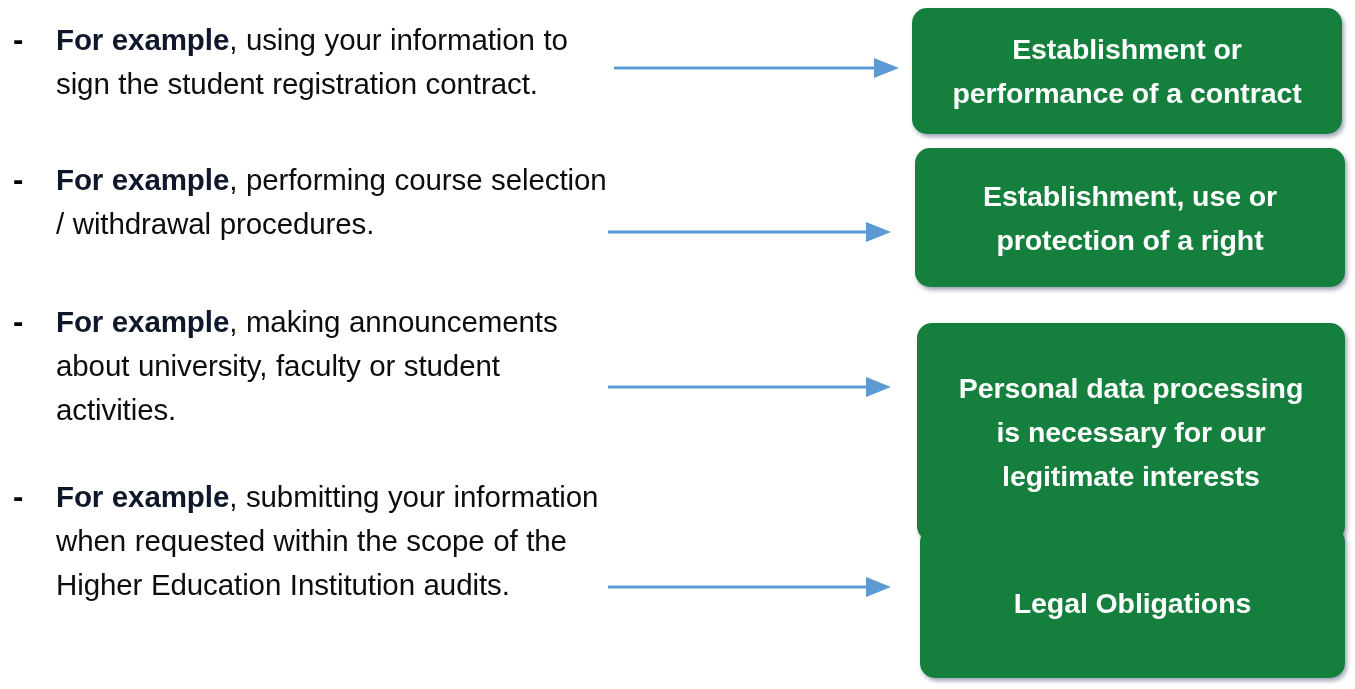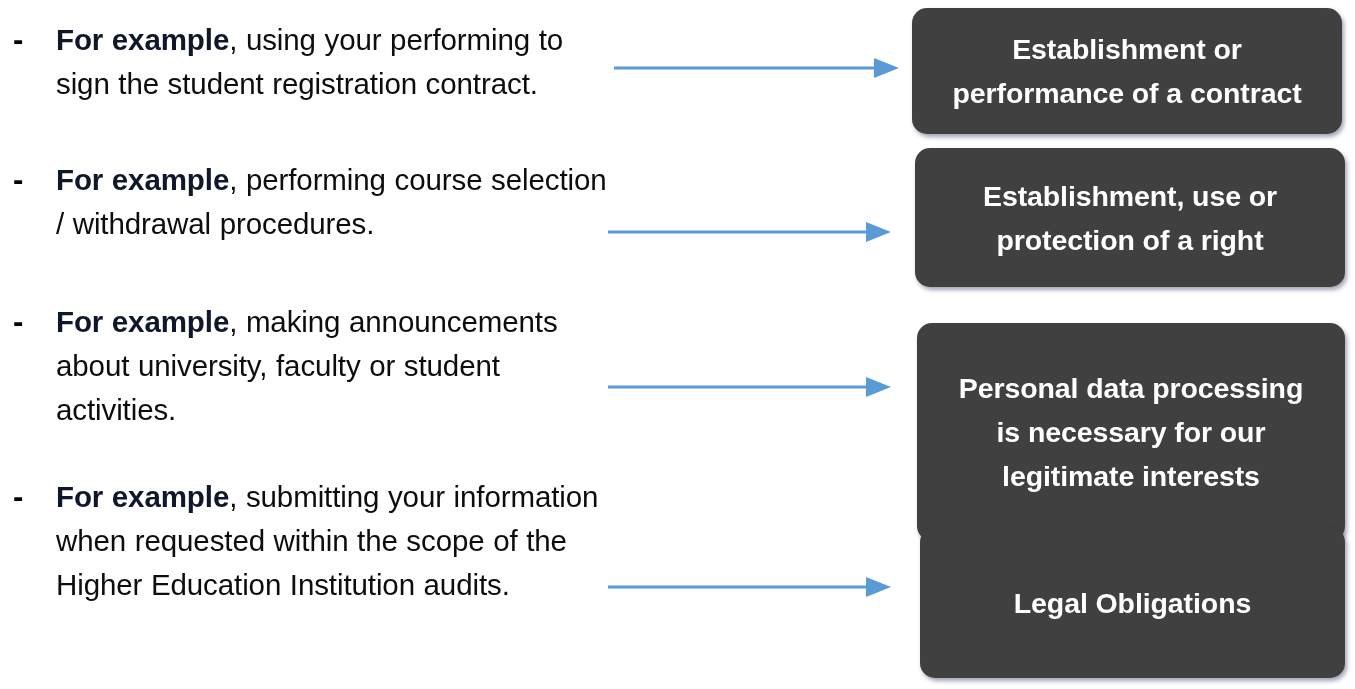--- a/index.html
+++ b/index.html
@@ -61,21 +61,21 @@
   }
   .arrow svg {
     display: block;
     overflow: visible;
   }
 
   
   .legal-box {
     position: absolute;
     border-radius: 15px;
-    background: #404040;
+    background: #15803d;
     box-shadow: 2px 3px 4px rgba(30, 40, 80, 0.42);
     display: flex;
     align-items: center;
     justify-content: center;
     box-sizing: border-box;
     padding: 4px 18px;
   }
   .legal-box-label {
     color: #ffffff;
     font-weight: 700;
@@ -90,21 +90,21 @@
   }
 </style>
 </head>
 <body>
 
 <div id="canvas">
 
   <div class="example-row" style="top:18px; left:0; width:620px;">
     <div class="bullet-dash">-</div>
     <div class="example-text">
-      <span class="lead">For example</span><span>, using your performing to sign the student registration contract.</span>
+      <span class="lead">For example</span><span>, using your information to sign the student registration contract.</span>
     </div>
   </div>
 
   <div class="arrow" style="left:612px; top:55px; width:290px;">
     <svg width="290" height="26" viewBox="0 0 290 26" xmlns="http://www.w3.org/2000/svg">
       <line x1="2" y1="13" x2="264" y2="13" stroke="#5B9BD5" stroke-width="3.2"></line>
       <polygon points="262,3 287,13 262,23" fill="#5B9BD5"></polygon>
     </svg>
   </div>
 

